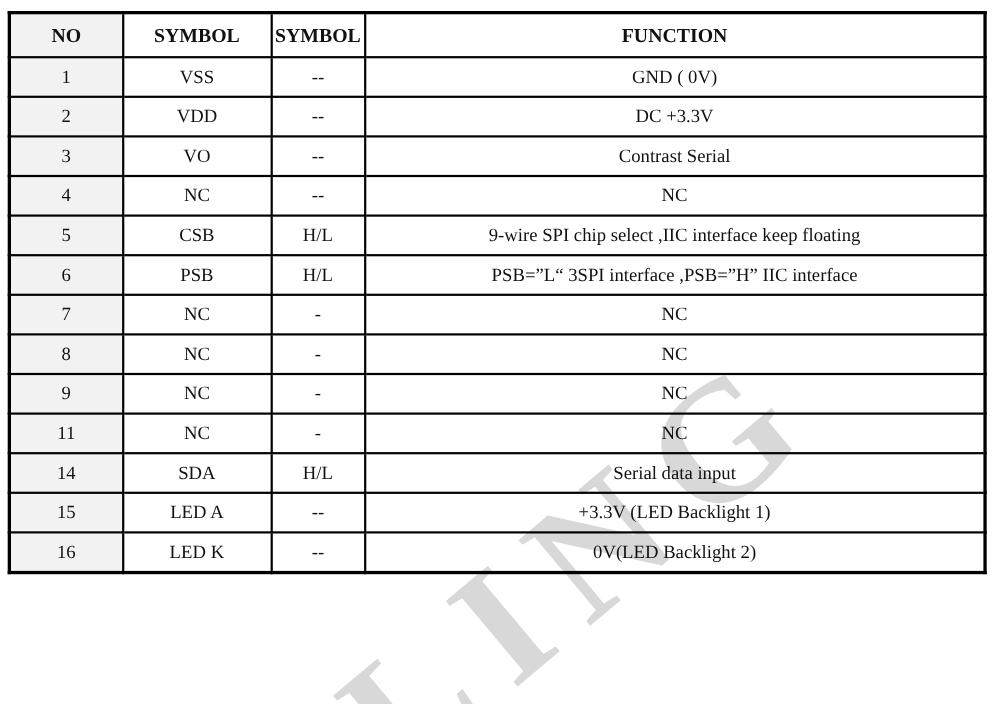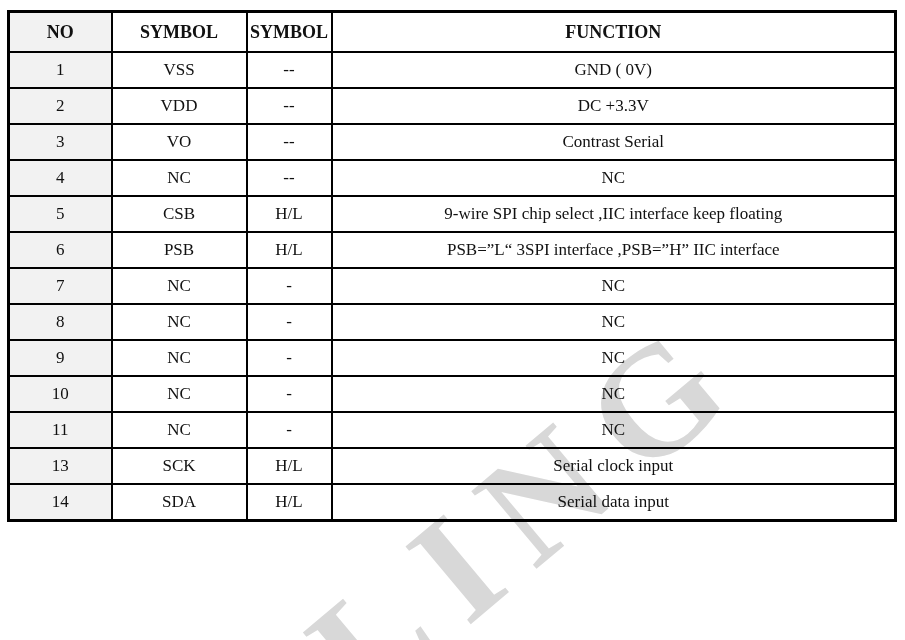--- a/index.html
+++ b/index.html
@@ -133,46 +133,46 @@
       <td>NC</td>
     </tr>
 
     <tr>
       <td class="col-no-cell">9</td>
       <td>NC</td>
       <td>-</td>
       <td>NC</td>
     </tr>
 
-    <tr>
-      <td class="col-no-cell">10</td>
-      <td>NC</td>
-      <td>-</td>
-      <td>NC</td>
-    </tr>
 
     <tr>
       <td class="col-no-cell">11</td>
       <td>NC</td>
       <td>-</td>
       <td>NC</td>
     </tr>
 
 
-    <tr>
-      <td class="col-no-cell">13</td>
-      <td>SCK</td>
-      <td>H/L</td>
-      <td>Serial clock input</td>
-    </tr>
 
     <tr>
       <td class="col-no-cell">14</td>
       <td>SDA</td>
       <td>H/L</td>
       <td>Serial data input</td>
     </tr>
 
+    <tr>
+      <td class="col-no-cell">15</td>
+      <td>LED A</td>
+      <td>--</td>
+      <td>+3.3V (LED Backlight 1)</td>
+    </tr>
 
+    <tr>
+      <td class="col-no-cell">16</td>
+      <td>LED K</td>
+      <td>--</td>
+      <td>0V(LED Backlight 2)</td>
+    </tr>
   </tbody>
   </table>
 
 </div>
 
 </body></html>

